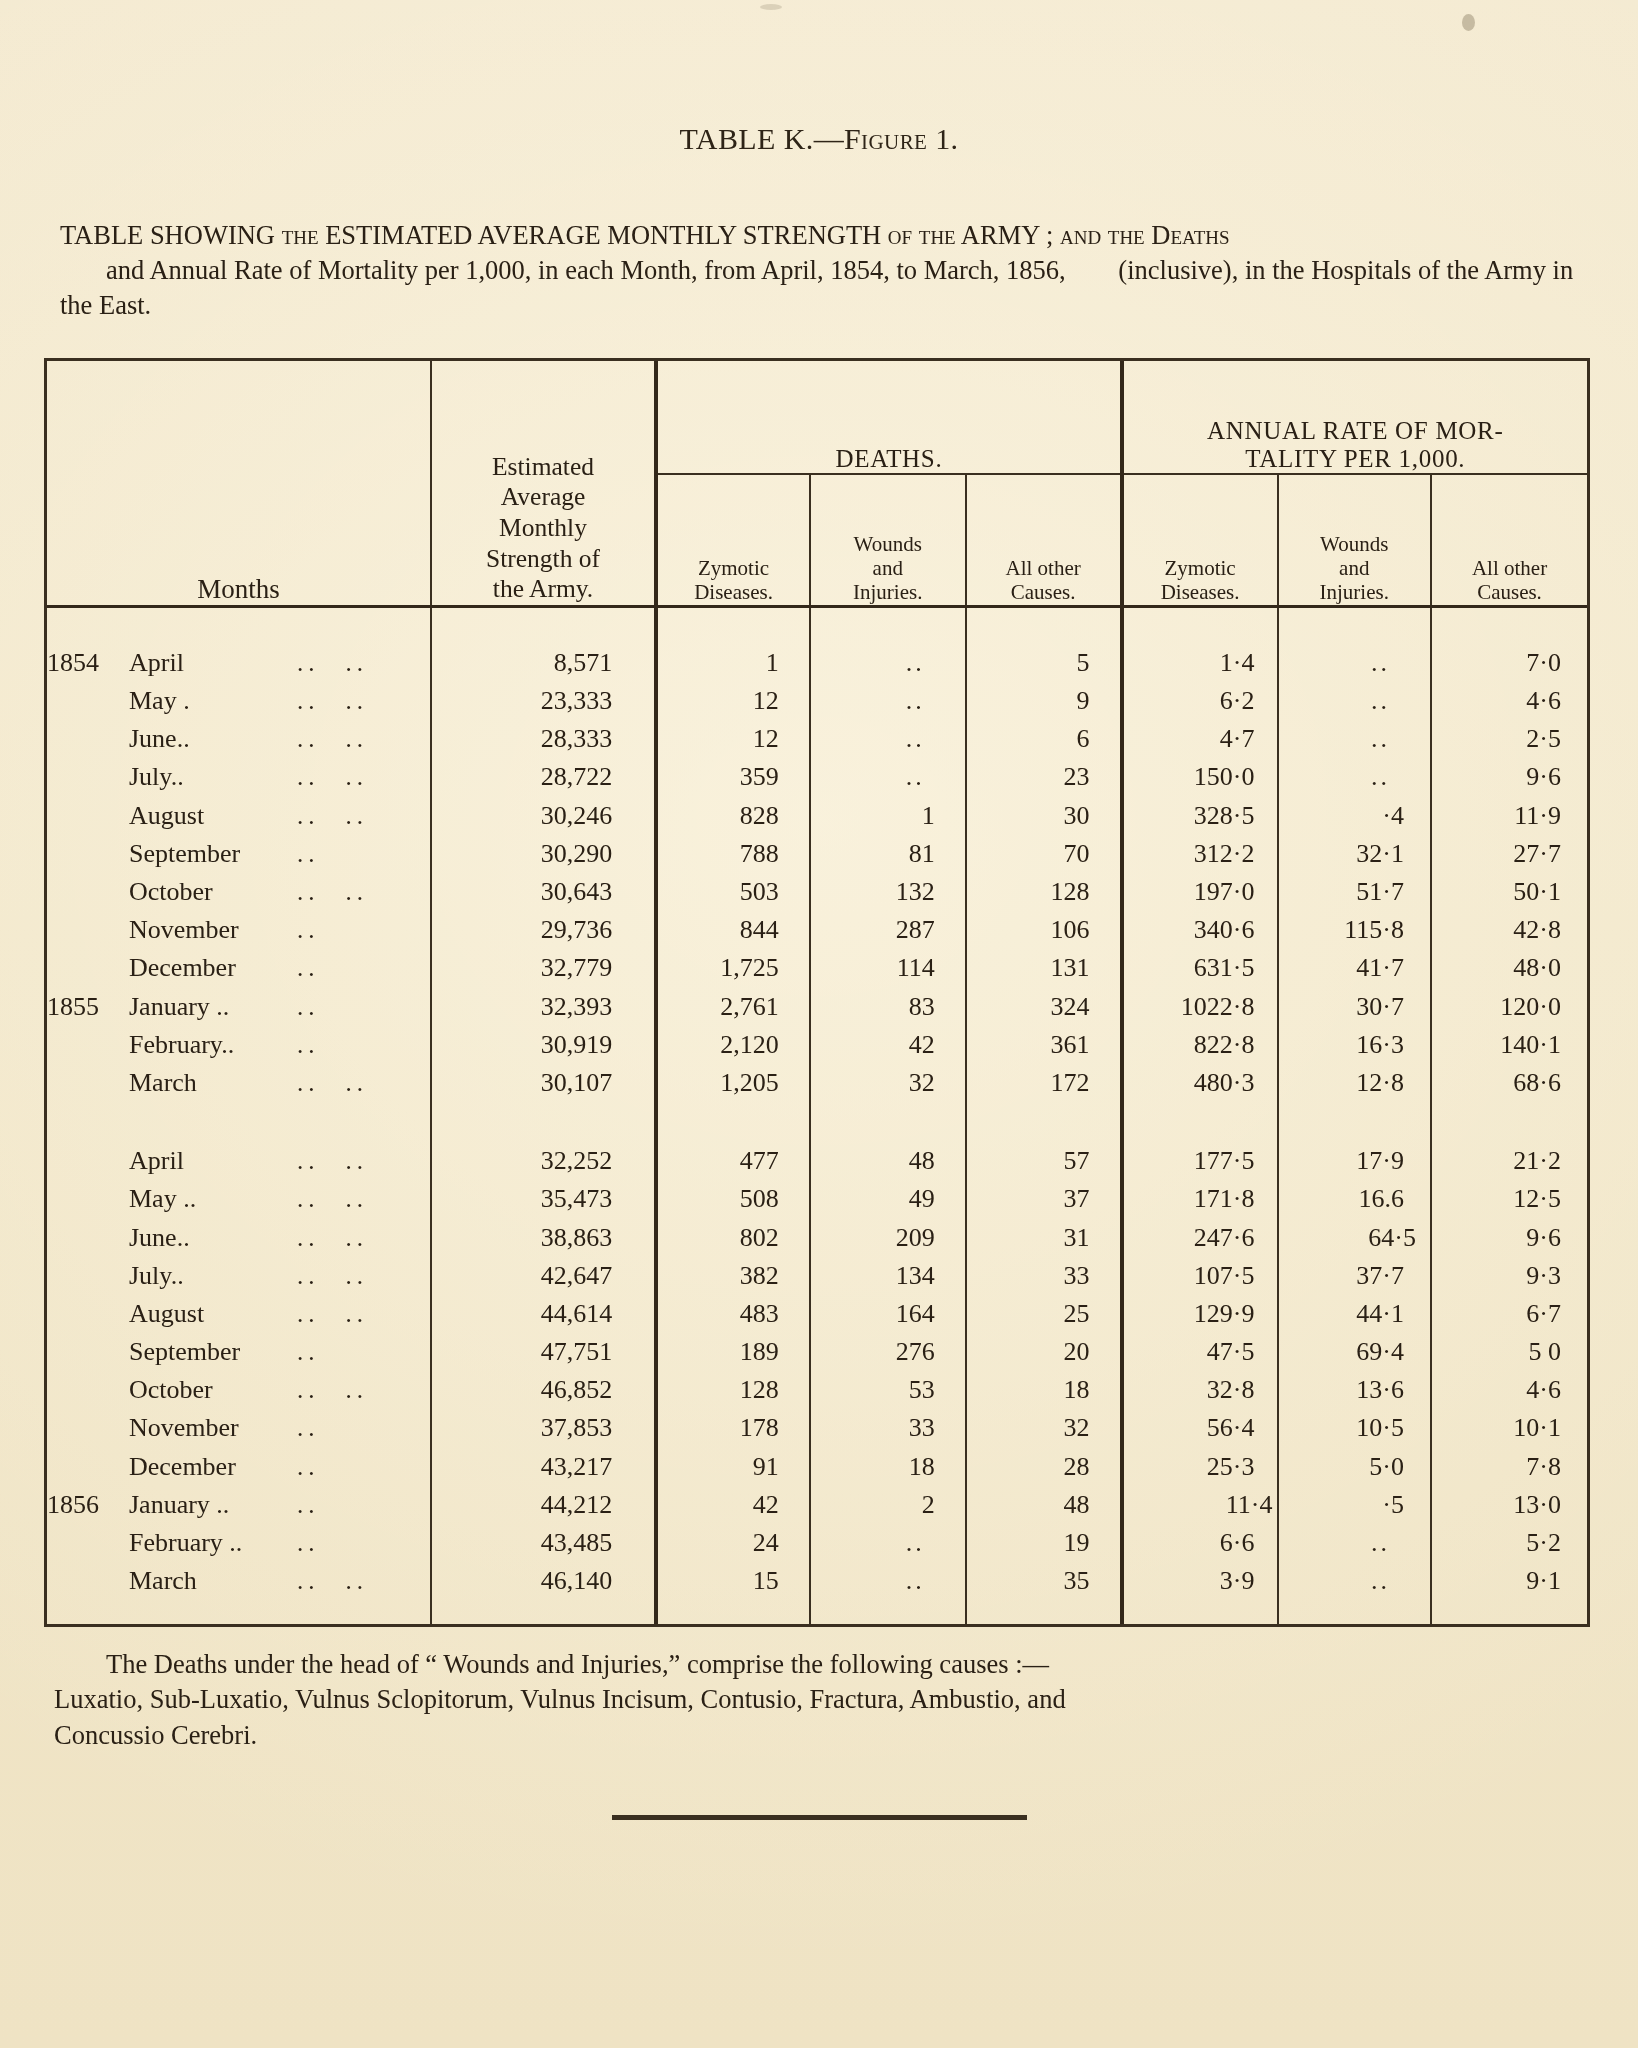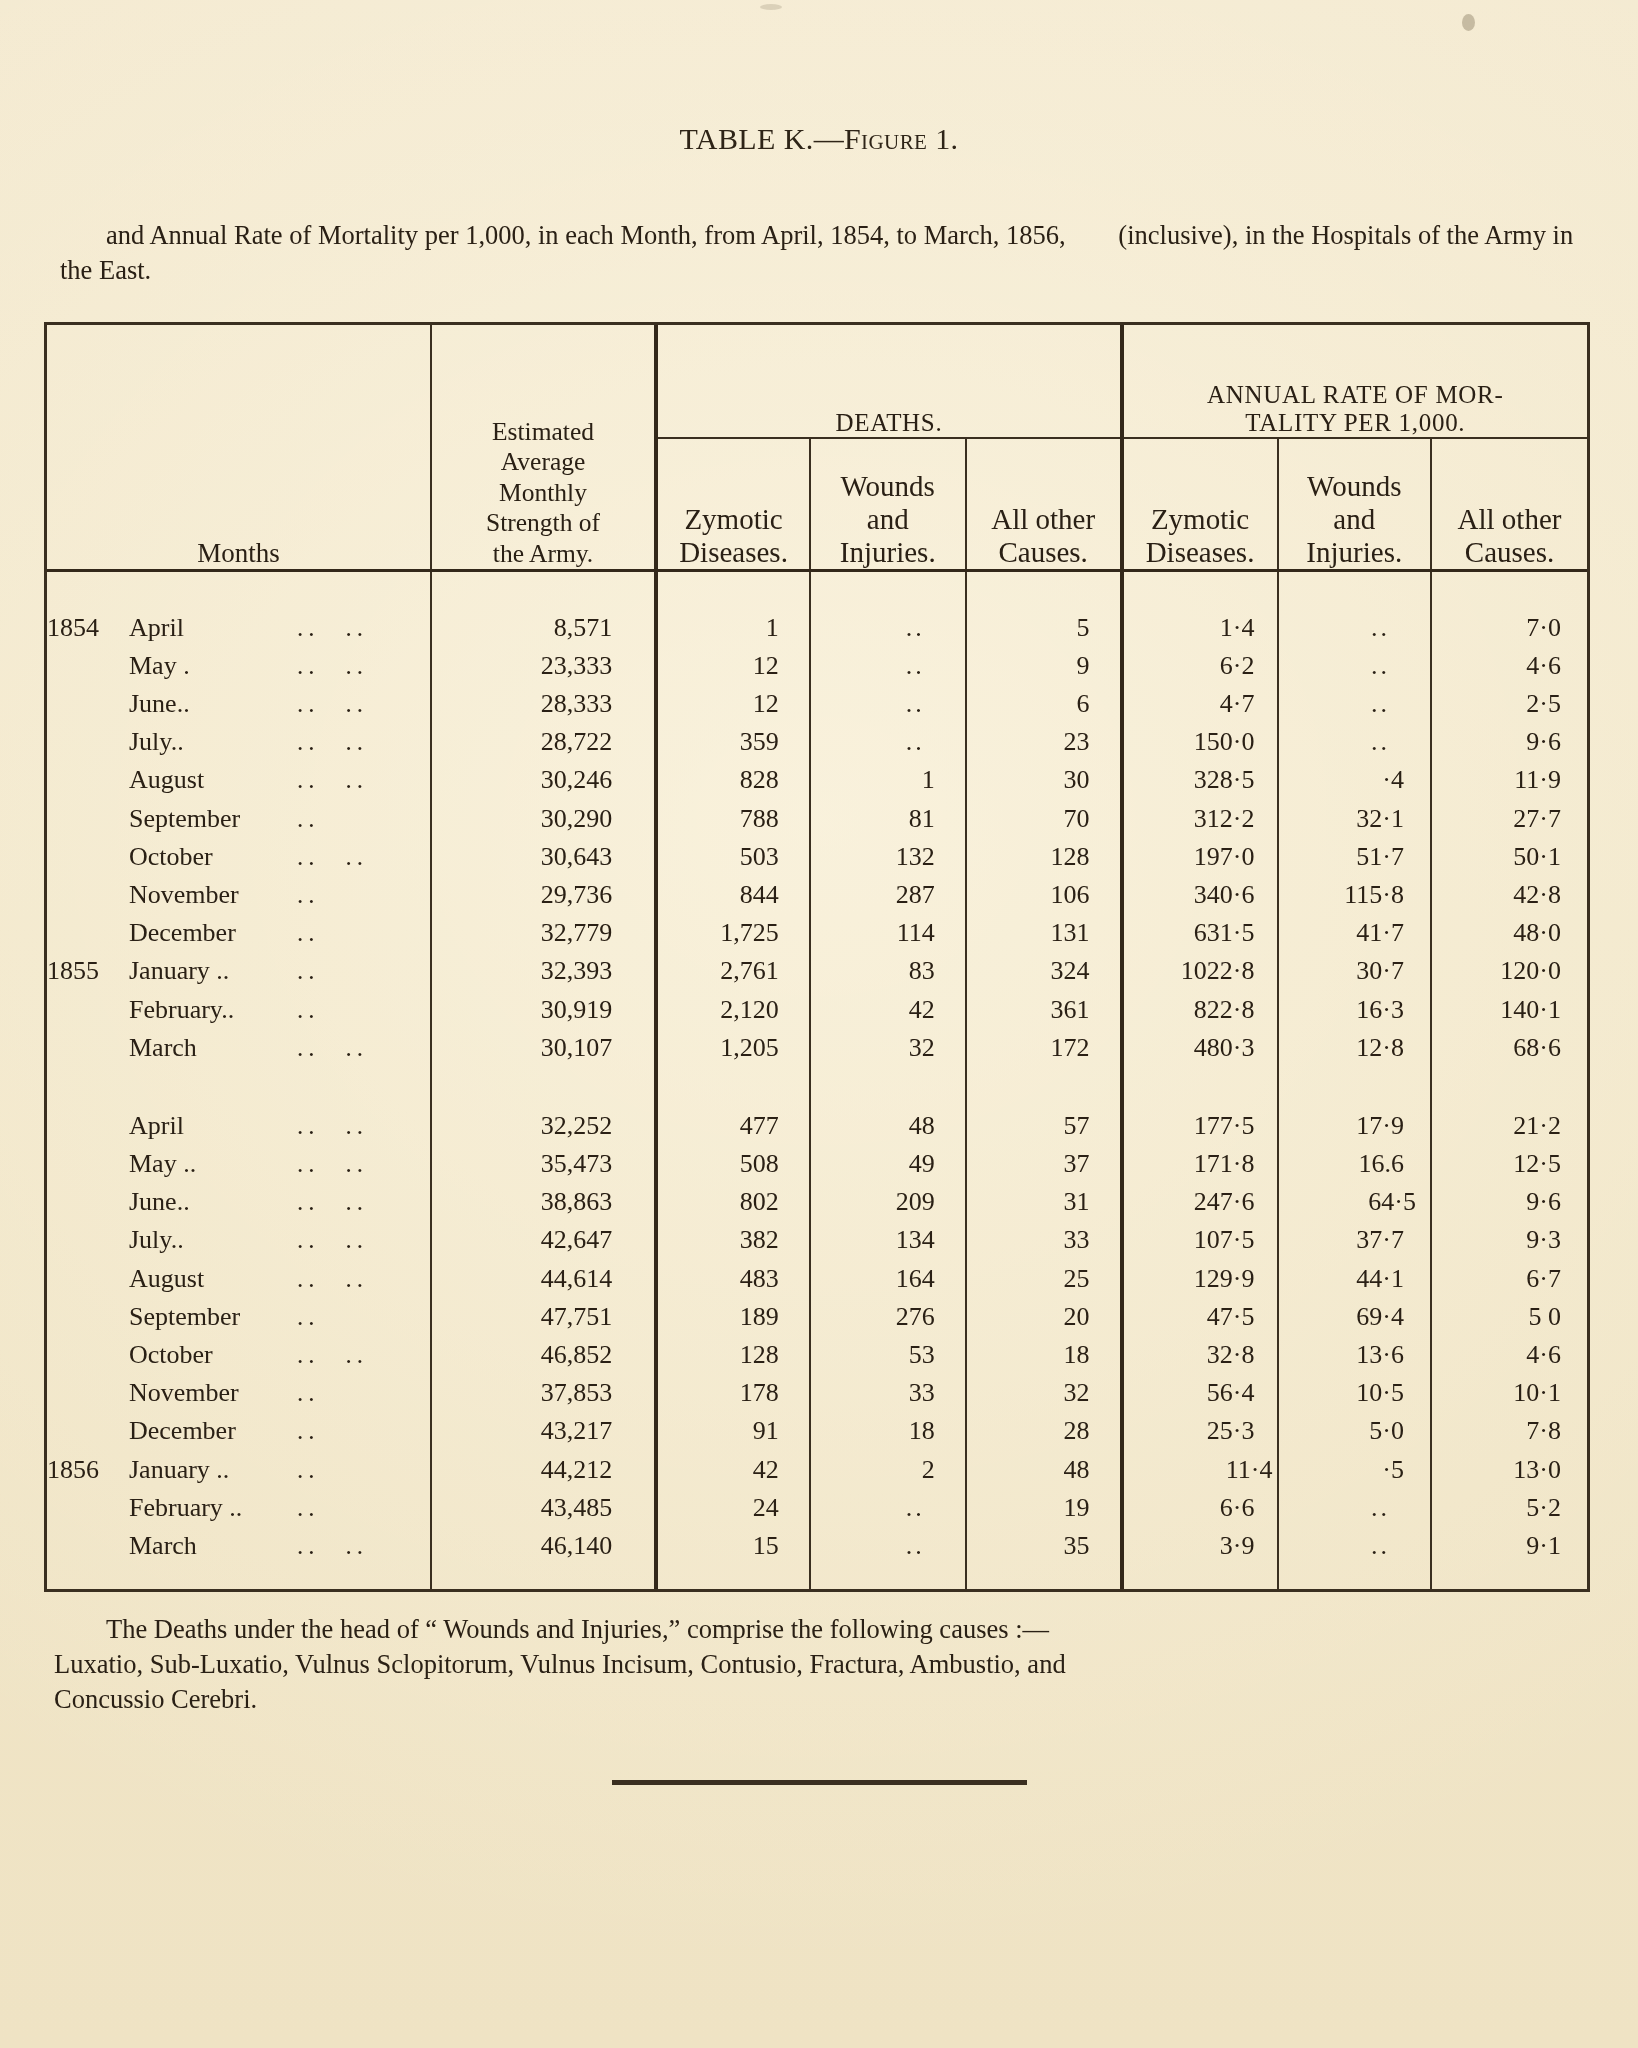--- a/index.html
+++ b/index.html
@@ -100,21 +100,21 @@
     padding-bottom: 6px;
   }
   .hd-strength {
     text-align: center;
     font-size: 25.5px;
     line-height: 1.2;
     padding: 12px 6px 10px;
   }
   .hd-sub {
     text-align: center;
-    font-size: 29px;
+    font-size: 21px;
     line-height: 1.14;
     padding: 6px 3px 10px;
     vertical-align: bottom;
   }
   .hdrule {
     border-bottom: 2.4px solid #3a2f20;
   }
   .row-sep-top td { border-top: 3px solid #33281a; }
 
   td.num {
@@ -170,20 +170,21 @@
 <div class="page">
   <div class="speck" style="left:1462px;top:14px;width:13px;height:17px;"></div>
   <div class="speck" style="left:760px;top:4px;width:22px;height:6px;opacity:.25"></div>
 </div>
 
 <div class="content">
 
   <div class="fig-title sc">TABLE K.—Figure 1.</div>
 
   <div class="caption">
+    <span class="ind sc">TABLE SHOWING the ESTIMATED AVERAGE MONTHLY STRENGTH of the ARMY ; and the Deaths</span>
     <span class="l2">and Annual Rate of Mortality per 1,000, in each Month, from April, 1854, to March, 1856,</span>
     <span class="l3">(inclusive), in the Hospitals of the Army in the East.</span>
   </div>
 
   <div class="table-wrap">
     <table class="k">
       <colgroup>
         <col style="width:320px">
         <col style="width:188px">
         <col style="width:128px">

